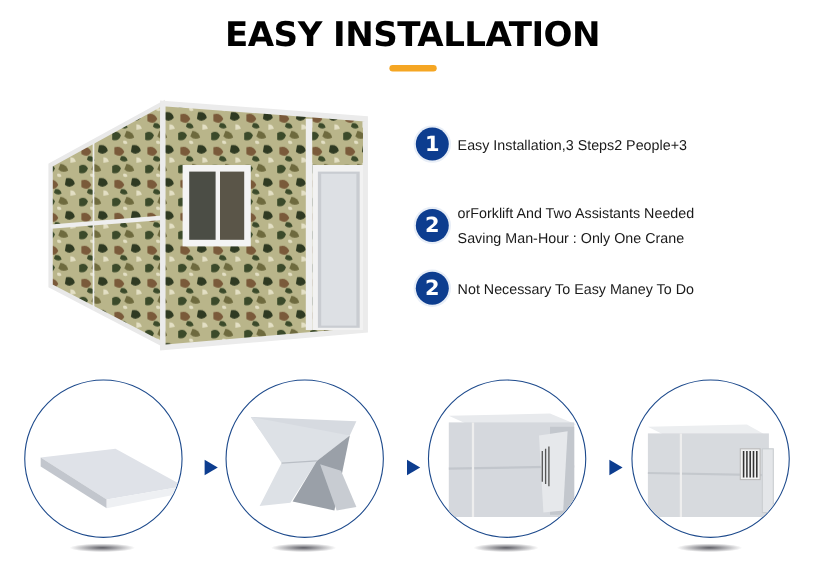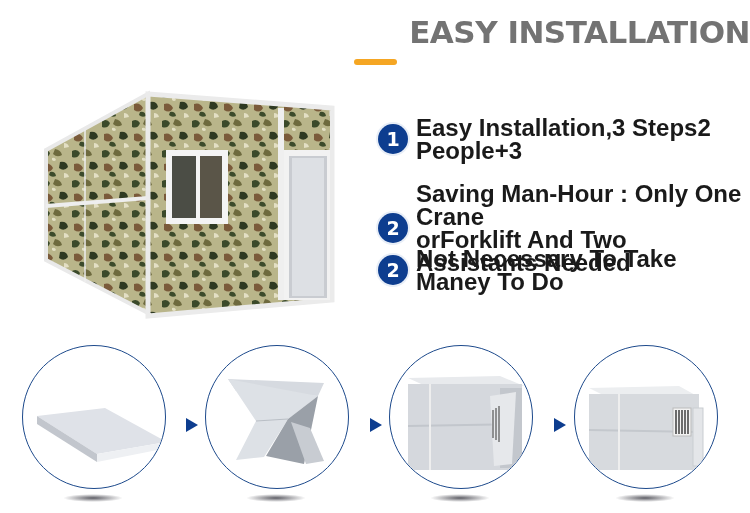--- a/index.html
+++ b/index.html
@@ -1,33 +1,33 @@
 <!DOCTYPE html>
 <html><head>
 <meta charset="utf-8">
 <style>
   html, body { margin: 0; padding: 0; background: #ffffff; }
   body { width: 750px; height: 513px; position: relative; overflow: hidden;
          font-family: "DejaVu Sans", "Liberation Sans", sans-serif; }
-  .title { position: absolute; left: 0; right: 0; top: 14px; text-align: right;
+  .title { position: absolute; left: 0; right: 0; top: 14px; text-align: center;
            font-family: "DejaVu Sans", sans-serif; font-weight: bold; font-size: 31px;
-           color: #737373; letter-spacing: -0.5px; }
+           color: #000000; letter-spacing: -0.5px; }
   .title-underline { position: absolute; left: 354px; top: 59px; width: 43px; height: 6px;
            border-radius: 3px; background: #f5a623; }
 
   
   .hero { position: absolute; left: 40px; top: 88px; width: 310px; height: 240px; }
 
   
   .feature { position: absolute; left: 378px; display: flex; align-items: center; }
   .badge { width: 30px; height: 30px; border-radius: 50%; background: #0d3d8f;
            color: #fff; font-weight: bold; font-size: 19px; display: flex;
            align-items: center; justify-content: center; flex: none;
            box-shadow: 0 0 0 2px #e8eef7; margin-right: 8px; }
-  .ftext { font-family: "Liberation Sans", sans-serif; font-size: 24px; line-height: 23px; color: #1a1a1a; font-weight: bold; }
+  .ftext { font-family: "Liberation Sans", sans-serif; font-size: 13px; line-height: 23px; color: #1a1a1a; }
 
   
   .step { position: absolute; top: 345px; width: 142px; height: 142px; border-radius: 50%;
           border: 1.5px solid #1d4a8c; background: #fff; overflow: hidden; }
   .shadow { position: absolute; top: 494px; width: 60px; height: 8px; border-radius: 50%;
             background: radial-gradient(ellipse at center, rgba(40,40,50,0.75) 0%, rgba(40,40,50,0) 70%); }
   .arrow { position: absolute; top: 418px; width: 0; height: 0;
            border-top: 7px solid transparent; border-bottom: 7px solid transparent;
            border-left: 12px solid #0d3d8f; }
 </style>
@@ -71,29 +71,29 @@
 <div class="feature" style="top:116px;">
   <div class="badge">1</div>
   <div class="ftext">
     <div>Easy Installation,3 Steps2 People+3</div>
   </div>
 </div>
 
 <div class="feature" style="top:182px;">
   <div class="badge">2</div>
   <div class="ftext">
+    <div>orForklift And Two Assistants Needed</div>
     <div>Saving Man-Hour : Only One Crane</div>
-    <div>orForklift And Two Assistants Needed</div>
   </div>
 </div>
 
 <div class="feature" style="top:247px;">
   <div class="badge">2</div>
   <div class="ftext">
-    <div>Not Necessary To Take Maney To Do</div>
+    <div>Not Necessary To Easy Maney To Do</div>
   </div>
 </div>
 
 <div class="step" style="left:22px;">
   <svg width="142" height="142" viewBox="0 0 142 142">
     <polygon points="14,70 82,62 144,96 74,108" fill="#dfe2e8"></polygon>
     <polygon points="14,70 74,108 74,116 14,78" fill="#c2c6cd"></polygon>
     <polygon points="74,108 144,96 144,102 74,116" fill="#eef0f3"></polygon>
   </svg>
 </div>

